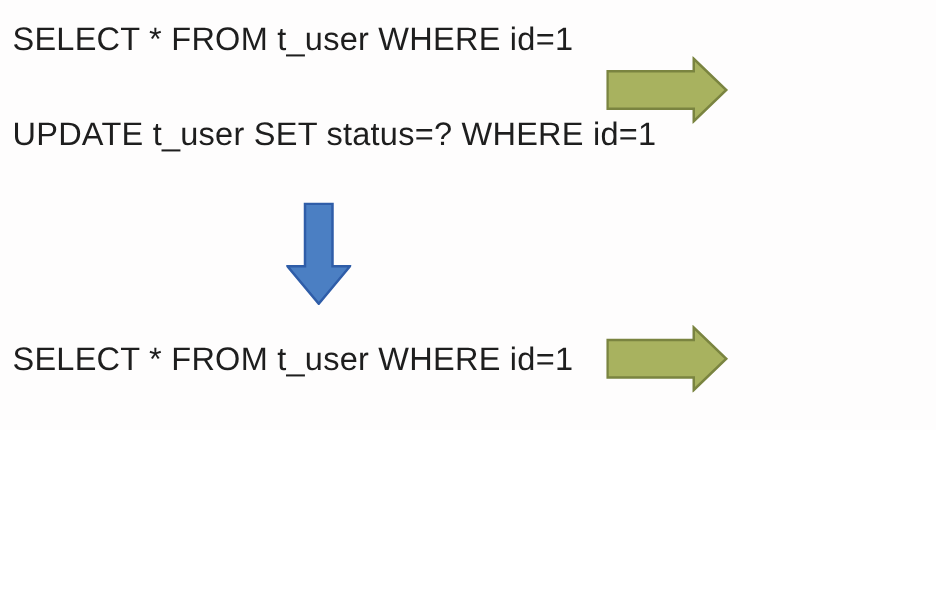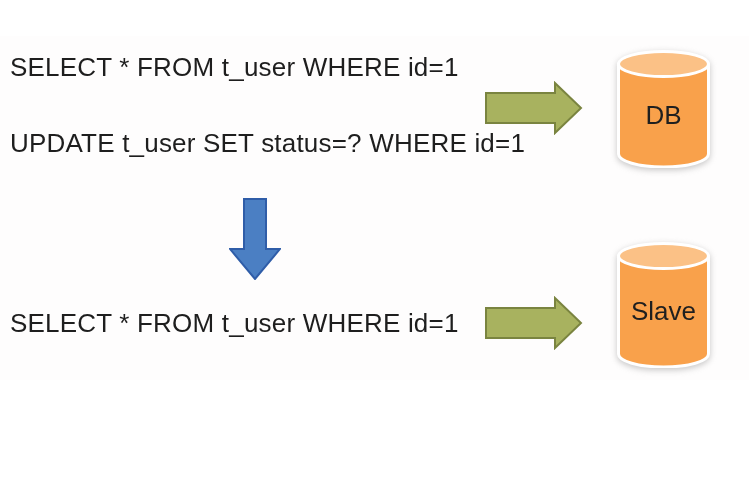--- a/index.html
+++ b/index.html
@@ -6,21 +6,20 @@
     margin: 0;
     padding: 0;
     font-family: "Liberation Sans", "DejaVu Sans", sans-serif;
   }
   .canvas {
     position: relative;
     width: 749px;
     height: 344px;
     background: var(--background, #fefdfd);
     overflow: hidden;
-    margin-top: 36px;
   }
   .sql-text {
     position: absolute;
     left: 10px;
     font-size: 26px;
     line-height: 32px;
     letter-spacing: 0.2px;
     color: var(--text, #1e1e1e);
     white-space: nowrap;
   }
@@ -102,45 +101,31 @@
 <div class="canvas">
 
   <div class="sql-text sql-1">SELECT * FROM t_user WHERE id=1</div>
 
   <div class="sql-text sql-2">UPDATE t_user SET status=? WHERE id=1</div>
 
   <svg class="arrow-right arrow-right-1" viewBox="0 0 98 54">
     <polygon class="green-poly" points="1,12 70,12 70,2 96,27 70,52 70,42 1,42"></polygon>
   </svg>
 
-  <div class="cylinder cyl-db">
-    <svg viewBox="0 0 97 118">
-      <path class="cyl-body-shape" d="M3.5,14 V104 A45,13 0 0 0 93.5,104 V14 Z"></path>
-      <ellipse class="cyl-top-shape" cx="48.5" cy="14" rx="45" ry="12.5"></ellipse>
-    </svg>
-    <div class="cyl-label">DB</div>
-  </div>
 
   <svg class="arrow-down" viewBox="0 0 52 82">
     <polygon class="blue-poly" points="15,1 37,1 37,51 51,51 26,81 1,51 15,51"></polygon>
   </svg>
 
   <div class="sql-text sql-3">SELECT * FROM t_user WHERE id=1</div>
 
   <svg class="arrow-right arrow-right-2" viewBox="0 0 98 54">
     <polygon class="green-poly" points="1,12 70,12 70,2 96,27 70,52 70,42 1,42"></polygon>
   </svg>
 
-  <div class="cylinder cyl-slave">
-    <svg viewBox="0 0 97 126">
-      <path class="cyl-body-shape" d="M3.5,14 V112 A45,13 0 0 0 93.5,112 V14 Z"></path>
-      <ellipse class="cyl-top-shape" cx="48.5" cy="14" rx="45" ry="12.5"></ellipse>
-    </svg>
-    <div class="cyl-label">Slave</div>
-  </div>
 
   <div class="sql-text sql-4">UPDATE t_user SET status=? WHERE id=1</div>
 
   <svg class="arrow-right arrow-right-3" viewBox="0 0 98 54">
     <polygon class="green-poly" points="1,12 70,12 70,2 96,27 70,52 70,42 1,42"></polygon>
   </svg>
 
 
 </div>
 

